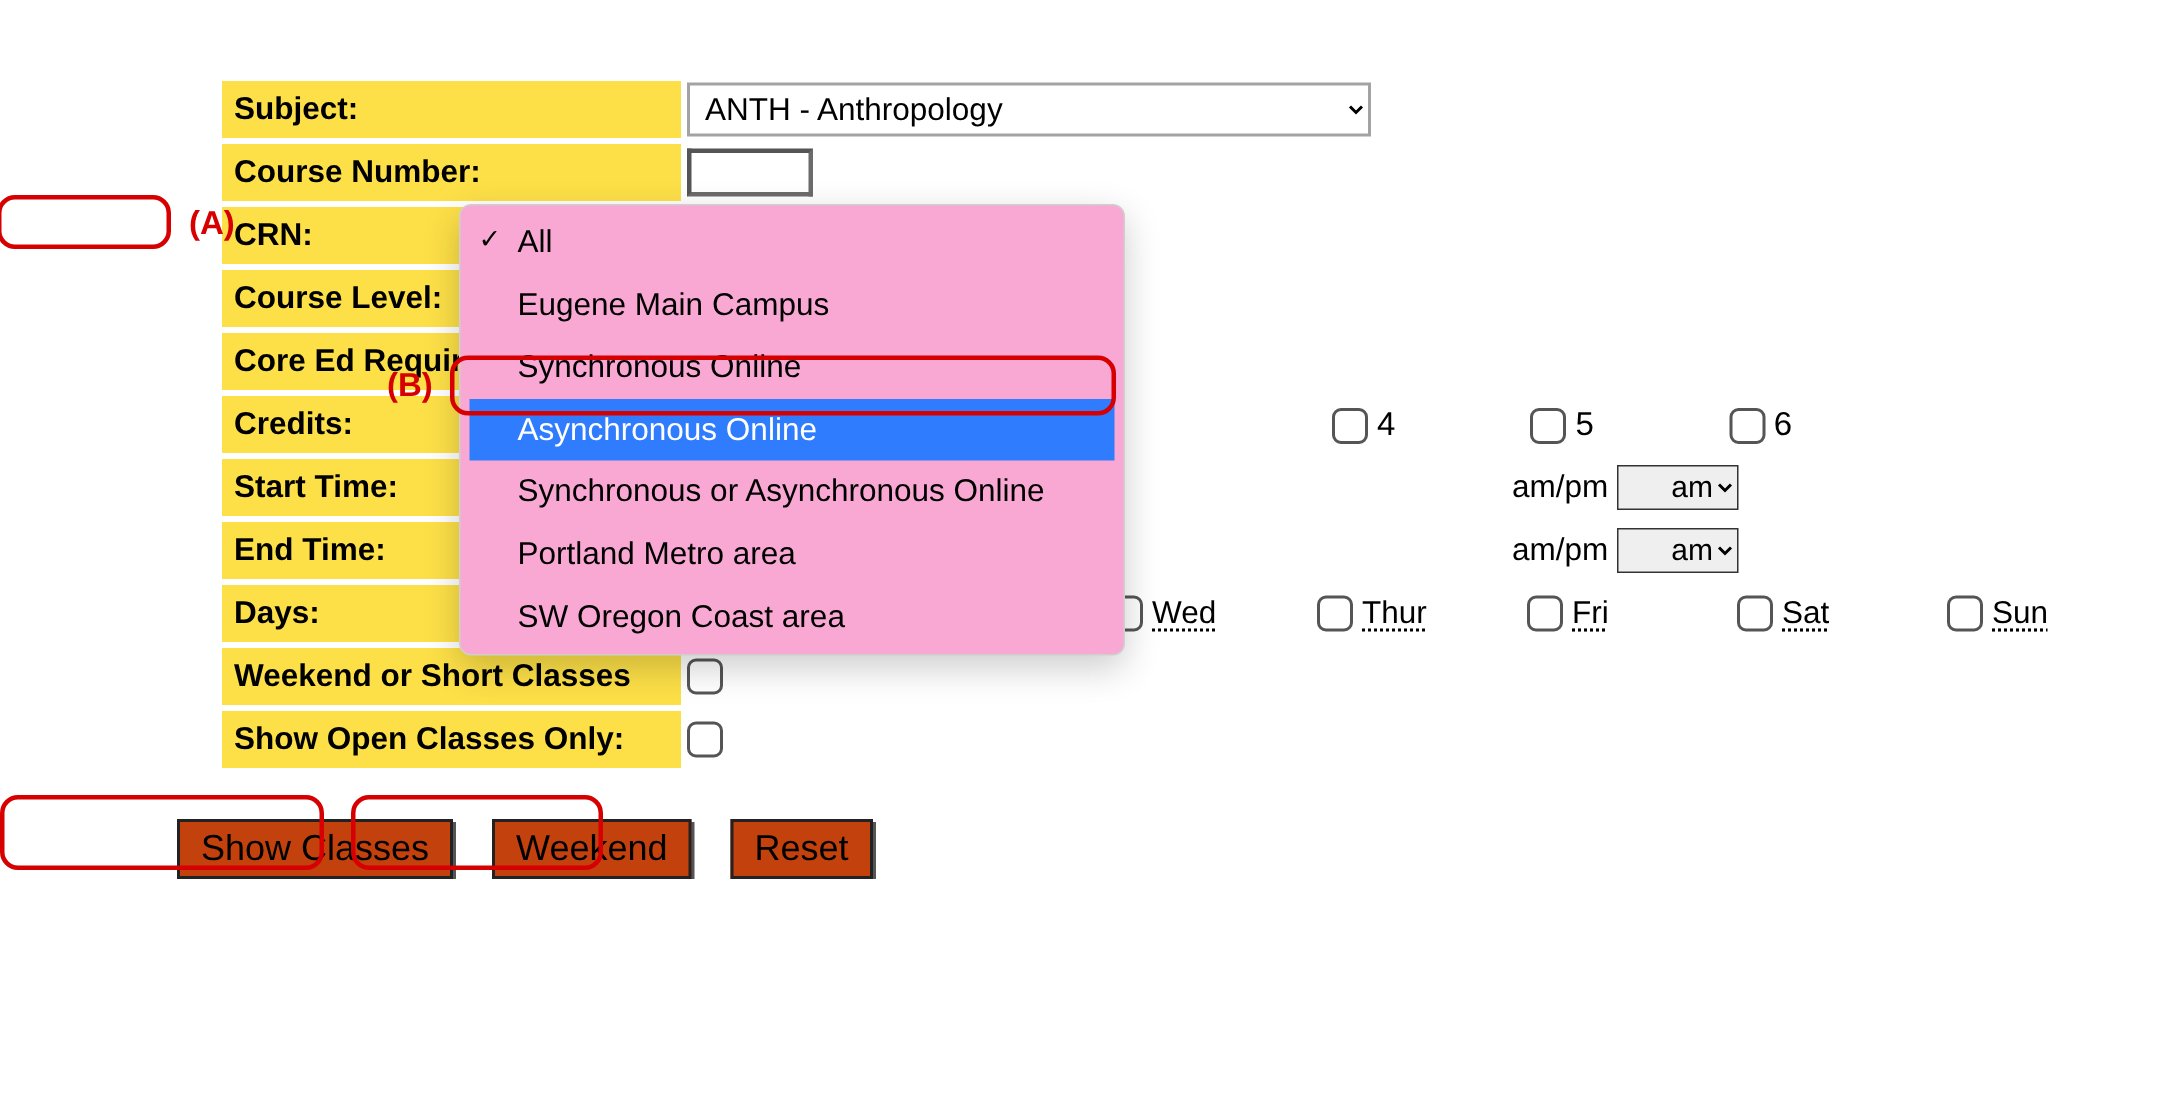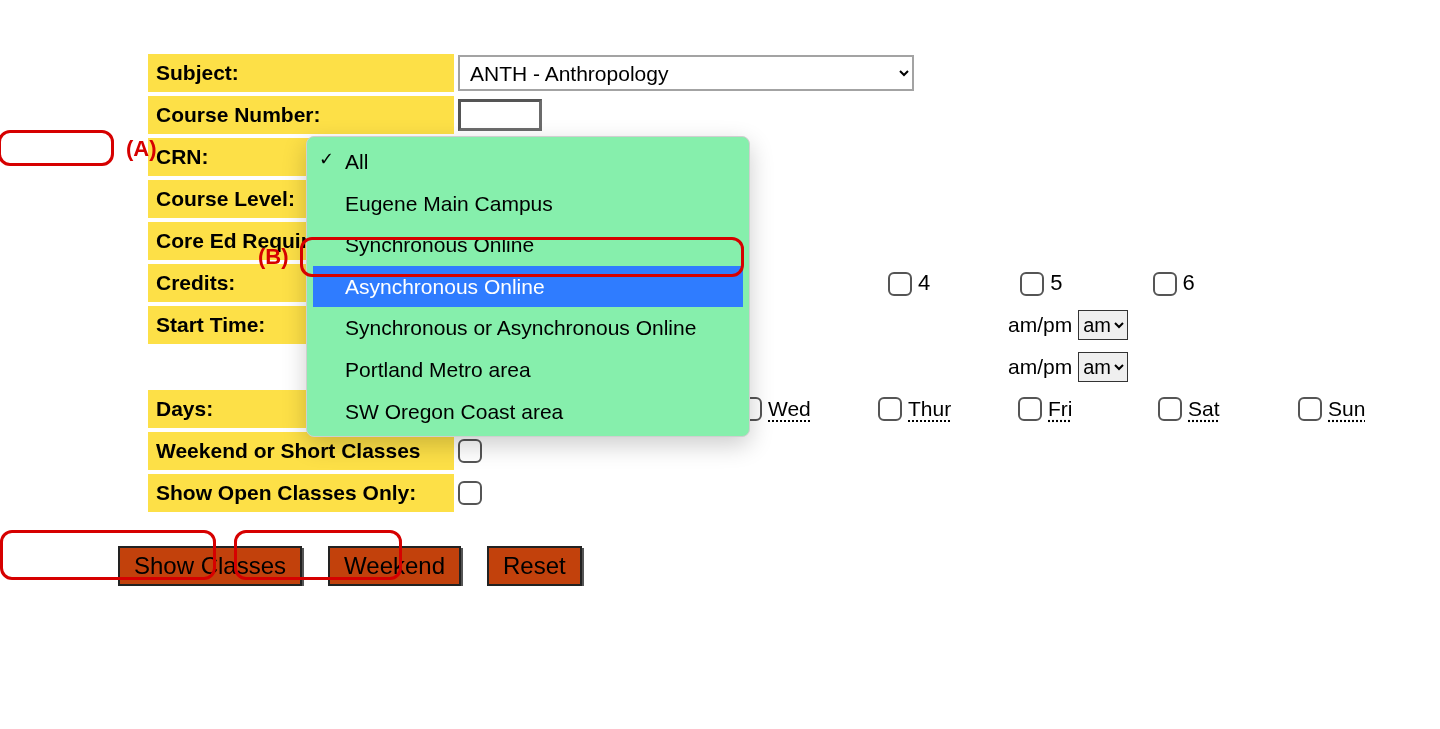--- a/index.html
+++ b/index.html
@@ -53,21 +53,21 @@
   .stub-select {
     width: 440px;
     height: 34px;
     border: 1px solid #aaa;
     border-radius: 2px;
   }
   .credit-group { display:flex; align-items:center; gap: 90px; padding-left: 430px; }
   .cb { width: 24px; height: 24px; border: 2px solid #555; border-radius: 6px; background:#fff; display:inline-block; vertical-align:middle; }
   .cb-lbl { margin-left: 6px; font-size: 22px; }
   .time-right { position:absolute; display:flex; align-items:center; gap:6px; font-size:21px;}
-  .ampm-select { height: 30px; font-size: 20px; border:1px solid #333; }
+  .ampm-select { height: 30px; font-size: 20px; border:1px solid #333;padding-left:31px; }
   .days-group { display:flex; align-items:flex-start; gap: 0; }
   .day-item { display:flex; align-items:center; width: 140px; }
   .day-item .lbl { margin-left: 6px; text-decoration: underline dotted; text-underline-offset: 4px; }
   .buttons-row { margin-top: 32px; display:flex; align-items:center; gap: 26px; padding-left: 6px;}
   button.action {
     font-size: 24px;
     padding: 4px 14px;
     background: #c2410c;
     border: 2px solid #222;
     box-shadow: 2px 2px 0 #555;
@@ -84,21 +84,21 @@
     position: absolute;
     color: #d60000;
     font-weight: bold;
     font-size: 22px;
     pointer-events: none;
   }
 
   
   .popup {
     position: absolute;
-    background: #86efac;
+    background: #f9a8d4;
     border: 1px solid #cfcfcf;
     border-radius: 8px;
     box-shadow: 0 8px 24px rgba(0,0,0,0.2);
     padding: 4px 0;
     font-size: 21px;
   }
   .popup .opt {
     padding: 4px 20px 4px 38px;
     position: relative;
     line-height: 1.6;
@@ -171,20 +171,21 @@
   <div class="row" style="position:relative;">
     <div class="label-cell">Start Time:</div>
     <div class="field-cell"></div>
     <div class="time-right" style="left: 896px;">
       <span>am/pm</span>
       <select class="ampm-select"><option>am</option></select>
     </div>
   </div>
 
   <div class="row" style="position:relative;">
+    <div class="label-cell">End Time:</div>
     <div class="field-cell"></div>
     <div class="time-right" style="left: 896px;">
       <span>am/pm</span>
       <select class="ampm-select"><option>am</option></select>
     </div>
   </div>
 
   <div class="row">
     <div class="label-cell">Days:</div>
     <div class="field-cell">

